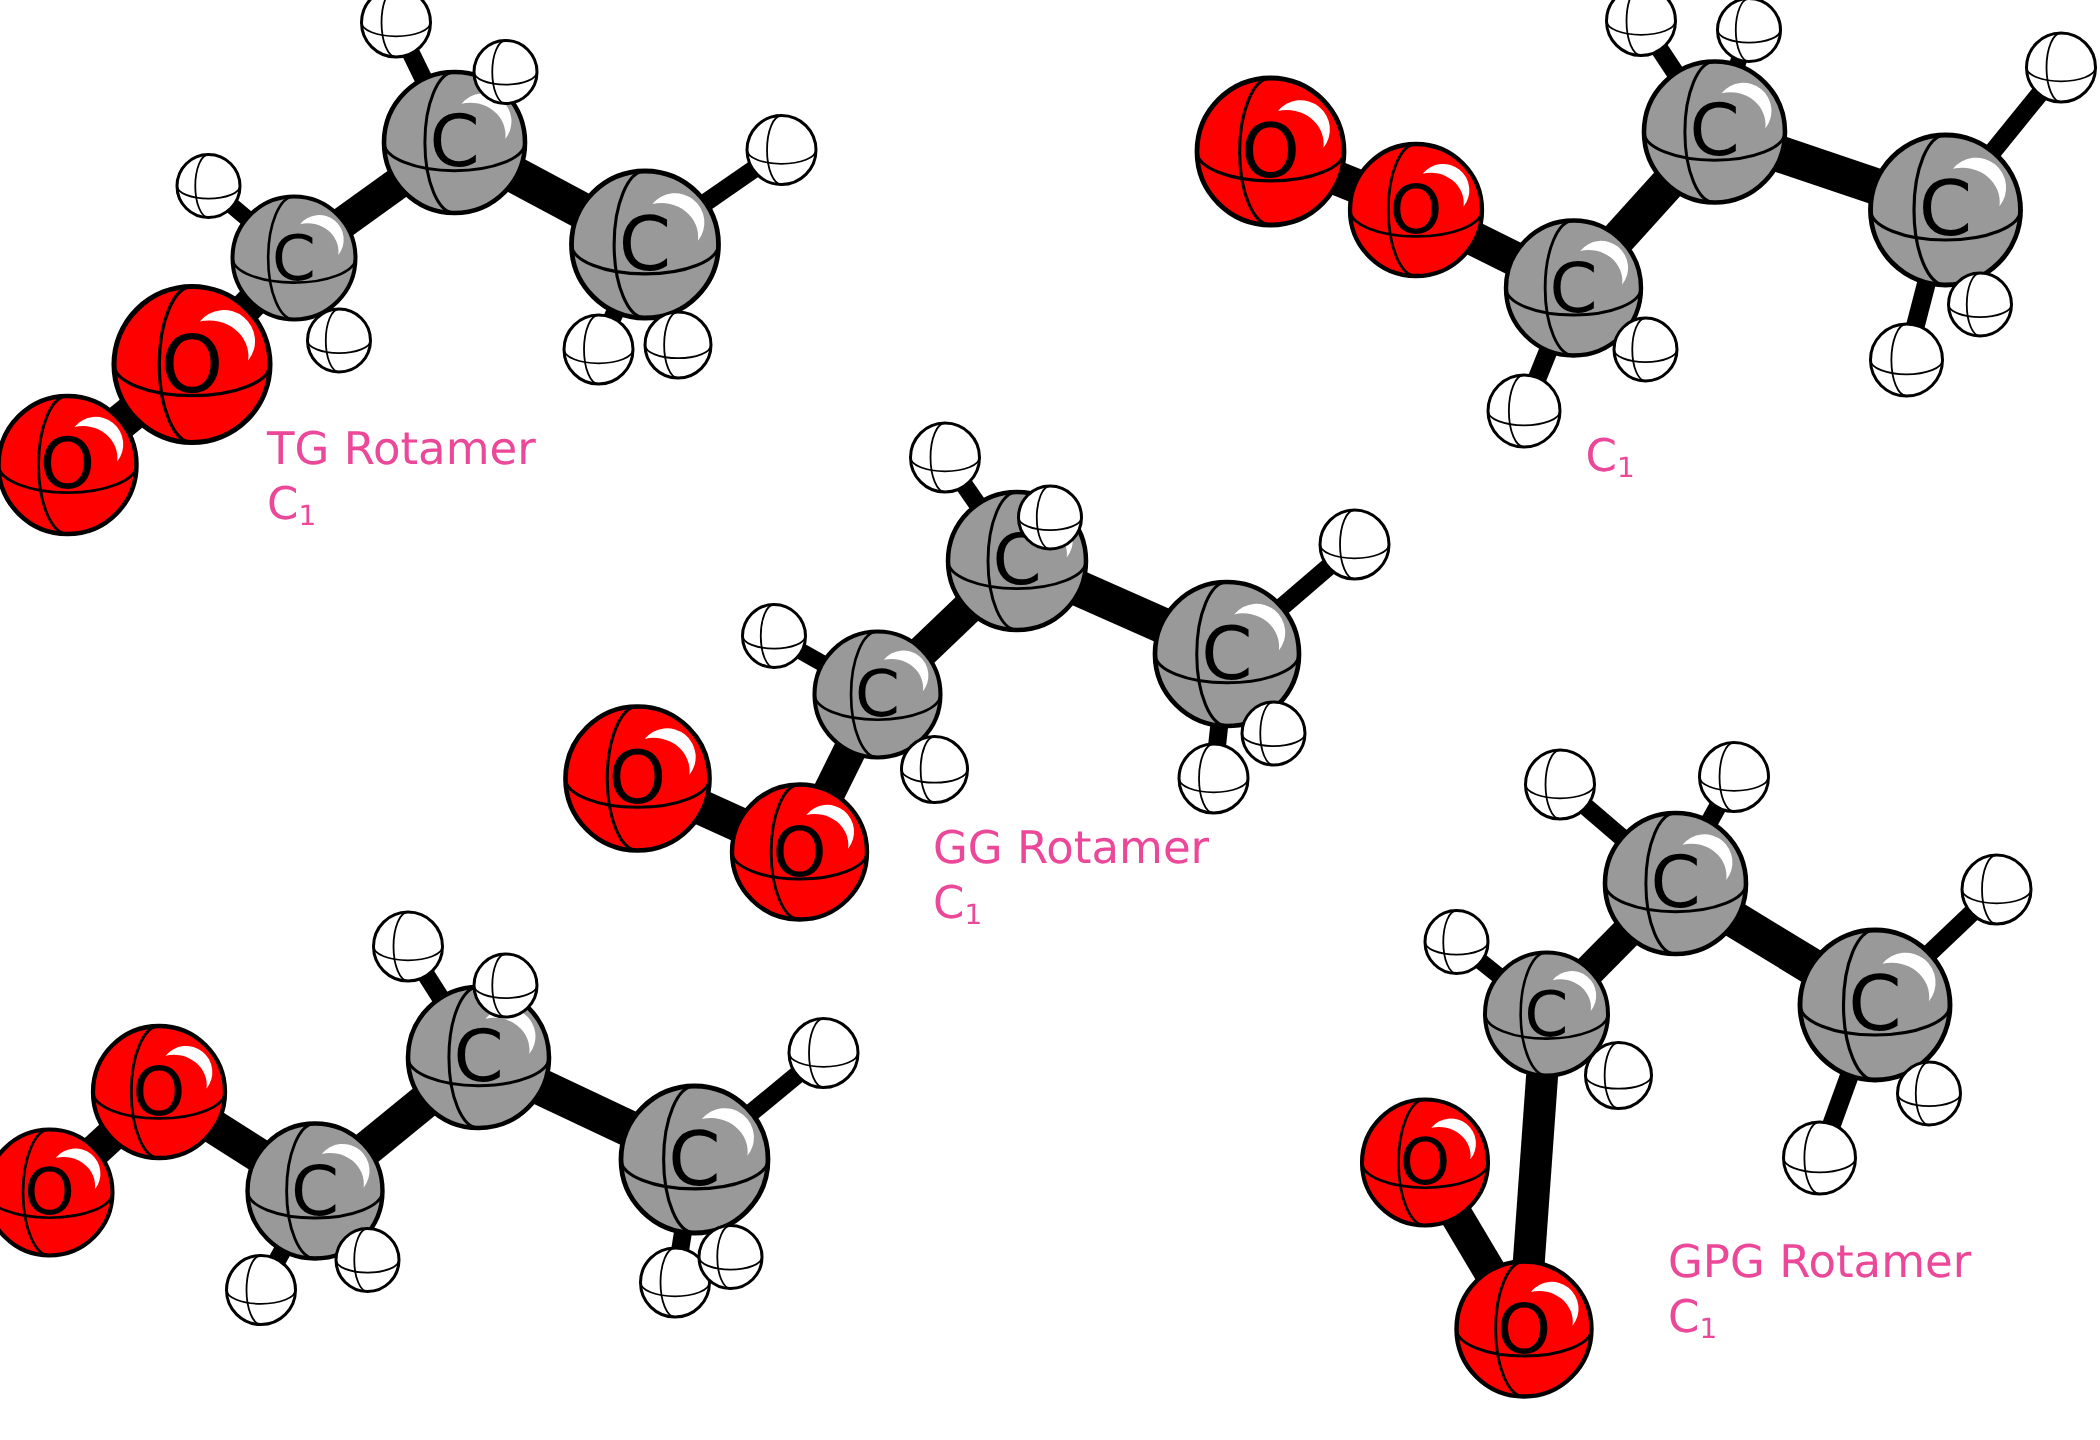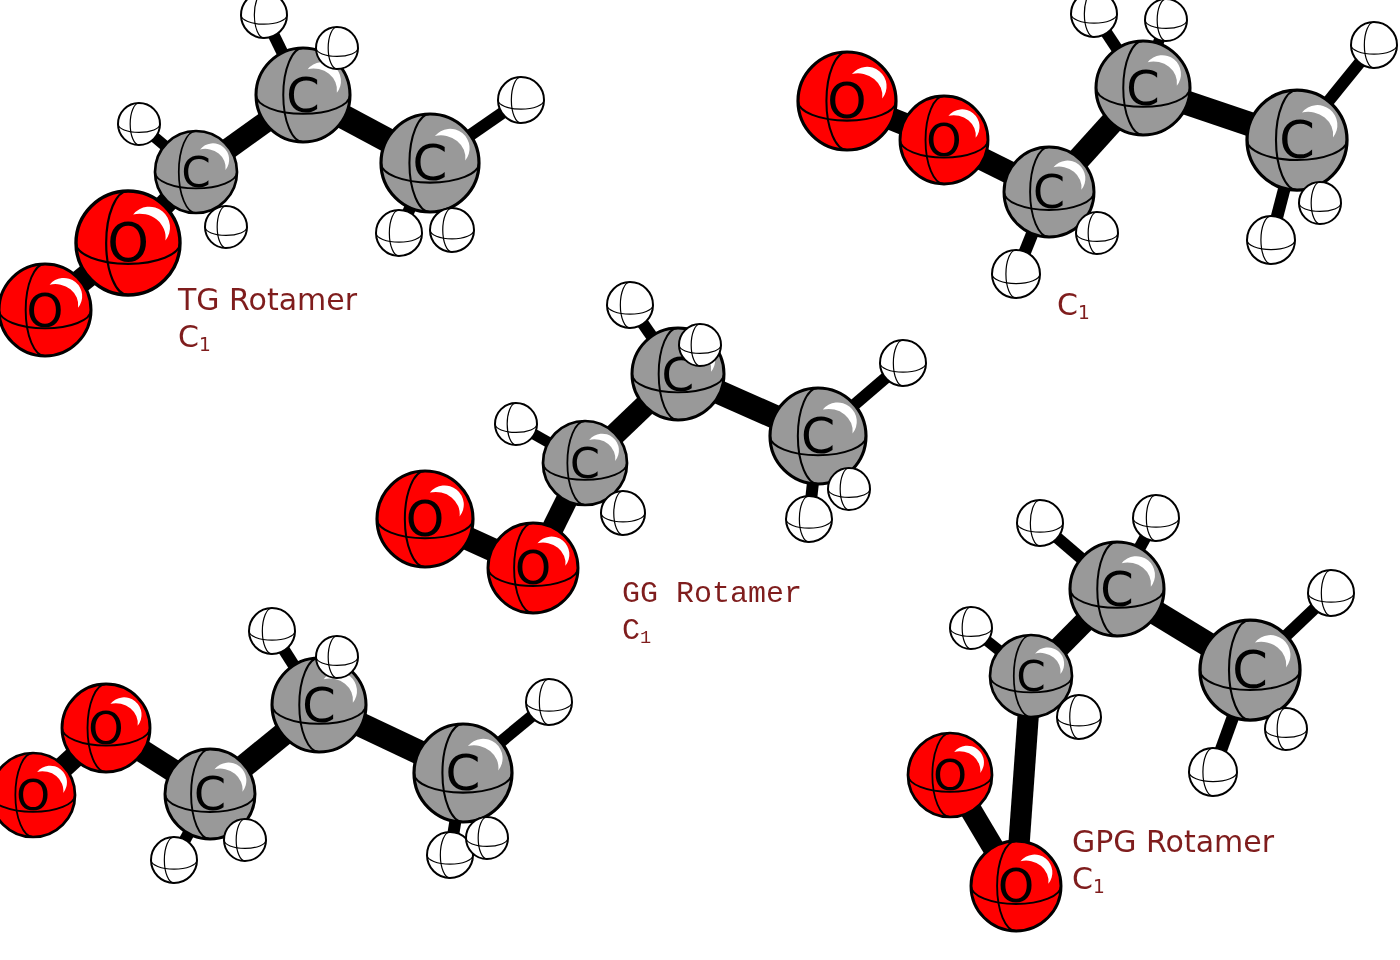--- a/index.html
+++ b/index.html
@@ -1,20 +1,20 @@
 <!DOCTYPE html>
 <html><head>
 <meta charset="utf-8">
 <style>
   html,body{margin:0;padding:0;background:#ffffff;}
   body{width:1400px;height:960px;position:relative;overflow:hidden;
        font-family:"DejaVu Sans","Liberation Sans",sans-serif;}
   #stage{position:absolute;left:0;top:0;width:1400px;height:960px;}
   svg.mol{position:absolute;left:0;top:0;width:1400px;height:960px;overflow:visible;}
-  .caption{position:absolute;color:#7f1d1d;font-size:30px;line-height:1.22;
+  .caption{position:absolute;color:#ec4899;font-size:30px;line-height:1.22;
            font-family:"DejaVu Sans","Liberation Sans",sans-serif;white-space:nowrap;}
   .caption .sym{display:block;}
   .caption sub{font-size:0.62em;vertical-align:-0.22em;}
 </style>
 </head>
 <body>
 
 <div id="stage">
     <svg class="mol" viewBox="0 0 1400 960">
       <g>
@@ -272,21 +272,21 @@
           <path d="M 809 496 A 9.66 23 0 0 0 809 542" fill="none" stroke="#000000" stroke-width="1.2"></path>
           <path d="M 786 519 A 23 9.200000000000001 0 0 0 832 519" fill="none" stroke="#000000" stroke-width="1.2"></path>
         </g>
         <g>
           <circle cx="849" cy="489" r="21" fill="#ffffff" stroke="#000000" stroke-width="2"></circle>
           <path d="M 849 468 A 8.82 21 0 0 0 849 510" fill="none" stroke="#000000" stroke-width="1.2"></path>
           <path d="M 828 489 A 21 8.4 0 0 0 870 489" fill="none" stroke="#000000" stroke-width="1.2"></path>
         </g>
       </g>
     </svg>
-    <div class="caption" style="left: 622px; top: 576px; font-family: Liberation Mono, monospace;"><span>GG Rotamer</span><span class="sym"><span>C</span><sub>1</sub></span></div>
+    <div class="caption" style="left: 622px; top: 548px;"><span>GG Rotamer</span><span class="sym"><span>C</span><sub>1</sub></span></div>
     <svg class="mol" viewBox="0 0 1400 960">
       <g>
         <line x1="33" y1="795" x2="106" y2="728" stroke="#000000" stroke-width="21.84" stroke-linecap="butt"></line>
         <line x1="106" y1="728" x2="210" y2="794" stroke="#000000" stroke-width="22.880000000000003" stroke-linecap="butt"></line>
         <line x1="210" y1="794" x2="319" y2="705" stroke="#000000" stroke-width="23.400000000000002" stroke-linecap="butt"></line>
         <line x1="319" y1="705" x2="463" y2="773" stroke="#000000" stroke-width="24.44" stroke-linecap="butt"></line>
         <line x1="210" y1="794" x2="174" y2="860" stroke="#000000" stroke-width="11.96" stroke-linecap="butt"></line>
         <line x1="210" y1="794" x2="245" y2="840" stroke="#000000" stroke-width="10.92" stroke-linecap="butt"></line>
         <line x1="319" y1="705" x2="272" y2="631" stroke="#000000" stroke-width="11.96" stroke-linecap="butt"></line>
         <line x1="319" y1="705" x2="337" y2="657" stroke="#000000" stroke-width="10.92" stroke-linecap="butt"></line>
@@ -448,14 +448,14 @@
           <path d="M 1213 748 A 10.08 24 0 0 0 1213 796" fill="none" stroke="#000000" stroke-width="1.2"></path>
           <path d="M 1189 772 A 24 9.600000000000001 0 0 0 1237 772" fill="none" stroke="#000000" stroke-width="1.2"></path>
         </g>
         <g>
           <circle cx="1286" cy="729" r="21" fill="#ffffff" stroke="#000000" stroke-width="2"></circle>
           <path d="M 1286 708 A 8.82 21 0 0 0 1286 750" fill="none" stroke="#000000" stroke-width="1.2"></path>
           <path d="M 1265 729 A 21 8.4 0 0 0 1307 729" fill="none" stroke="#000000" stroke-width="1.2"></path>
         </g>
       </g>
     </svg>
-    <div class="caption" style="left: 1072px; top: 824px;"><span>GPG Rotamer</span><span class="sym"><span>C</span><sub>1</sub></span></div>
+    <div class="caption" style="left: 1112px; top: 824px;"><span>GPG Rotamer</span><span class="sym"><span>C</span><sub>1</sub></span></div>
   </div>
 
 </body></html>

